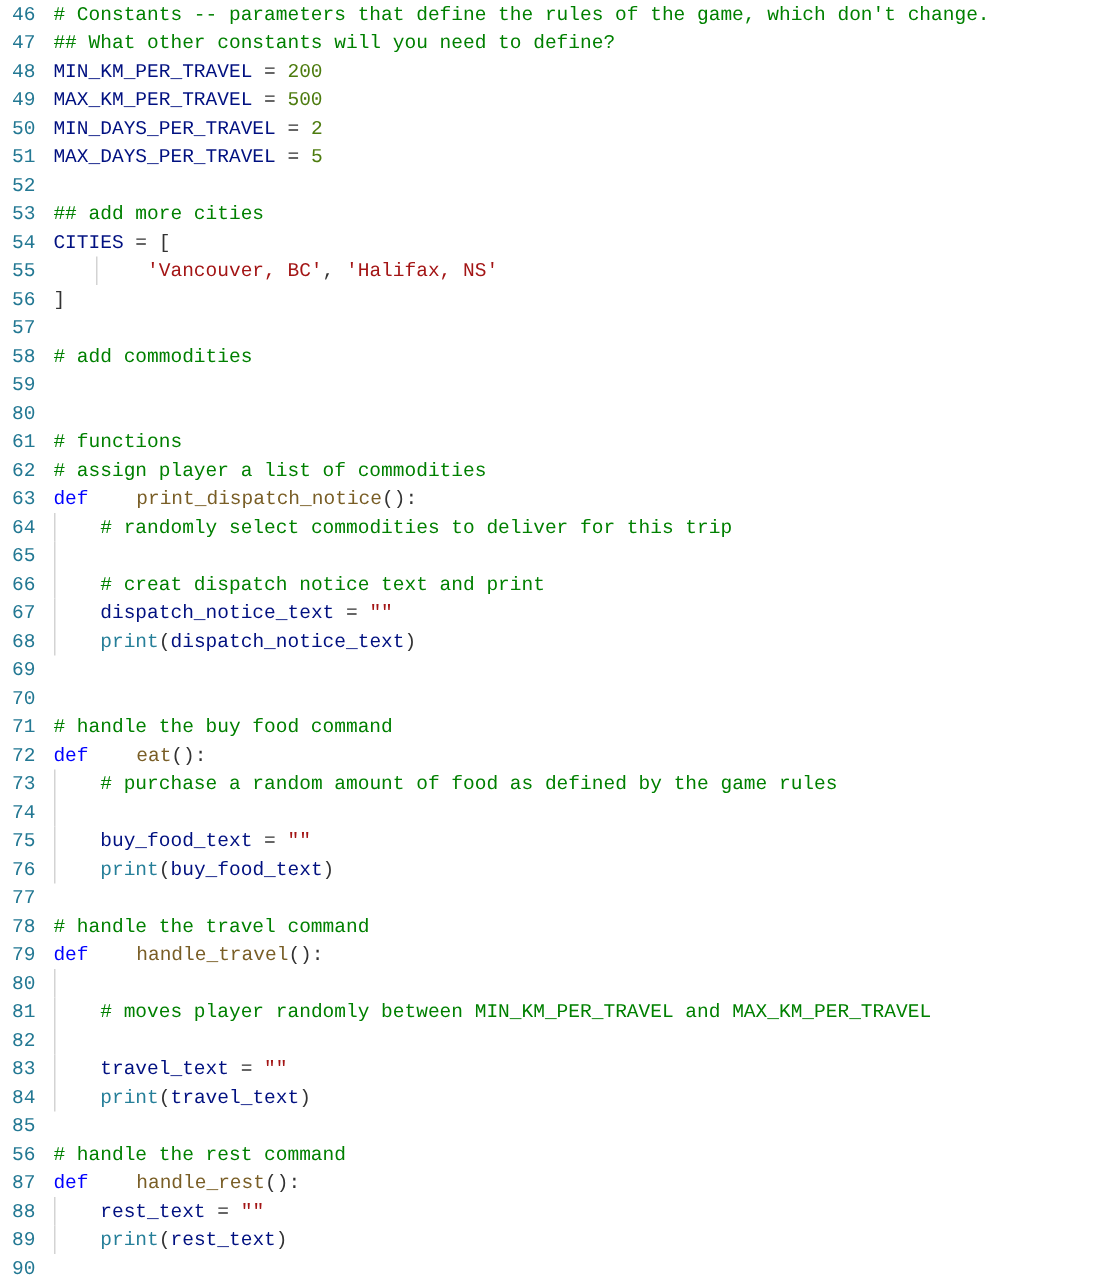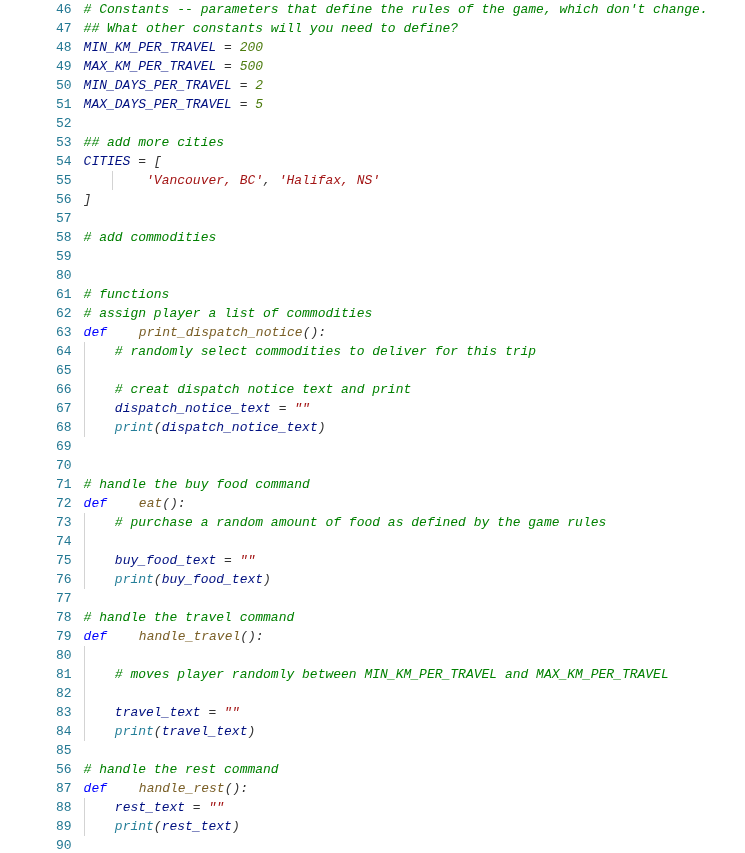--- a/index.html
+++ b/index.html
@@ -20,31 +20,29 @@
       display: flex;
       width: 100%;
       height: 100%;
     }
     .gutter {
       text-align: center;
       padding: 0 12px 0 8px;
       color: #237893;
       user-select: none;
       flex-shrink: 0;
-      margin-left: 48px;
     }
     .gutter .line-number {
       height: 19px;
     }
     .code-area {
       flex: 1;
       color: #333333;
       white-space: pre;
       position: relative;
-      font-style: italic;
     }
     .code-line {
       height: 19px;
       position: relative;
     }
     .indent-guide {
       position: absolute;
       width: 1px;
       background: #d3d3d3;
       top: 0;

